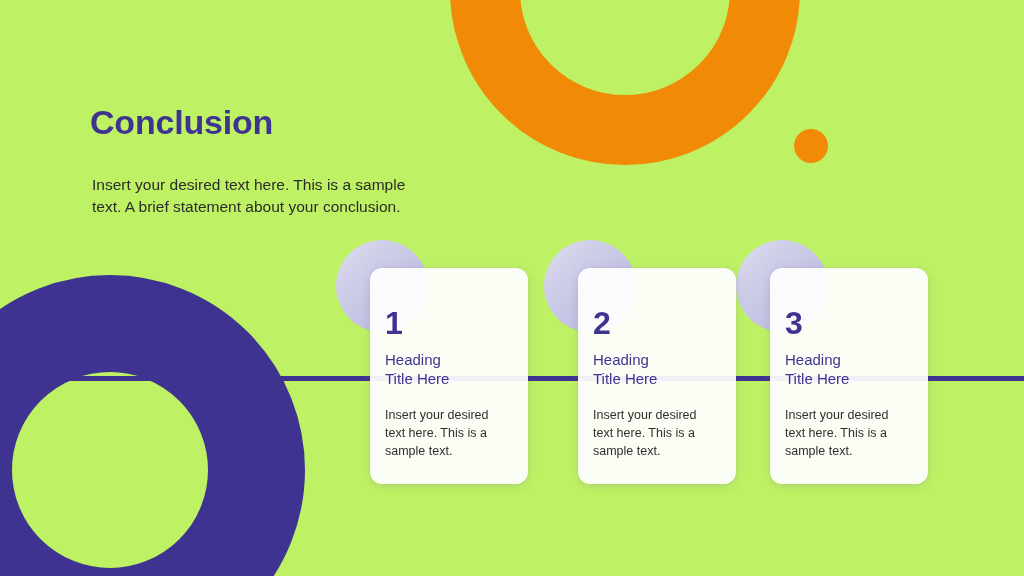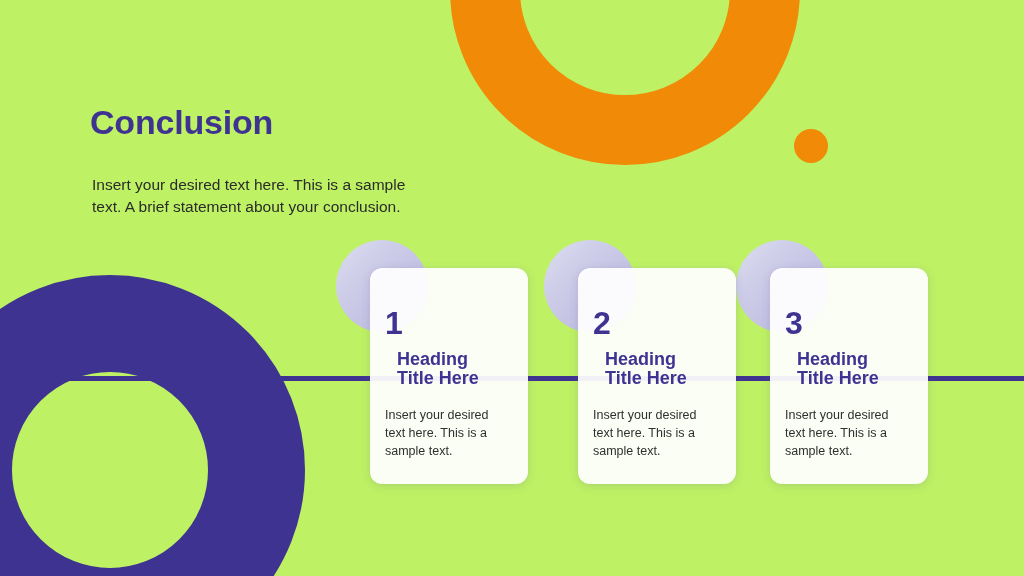--- a/index.html
+++ b/index.html
@@ -132,25 +132,25 @@
     padding: 38px 16px 0 15px;
   }
   .card-number {
     font-size: 32px;
     font-weight: bold;
     color: #3F3391;
     line-height: 34px;
     margin: 0 0 10px 0;
   }
   .card-heading {
-    font-size: 18px;
-    font-weight: bold;
+    font-size: 15px;
+    font-weight: normal;
     color: #3F3391;
     line-height: 19px;
-    margin: 0 0 18px 12px;
+    margin: 0 0 18px 0;
     white-space: pre-line;
   }
   .card-body {
     font-size: 12.5px;
     line-height: 18px;
     color: #2f2f2f;
     margin: 0;
   }
 </style>
 </head>

